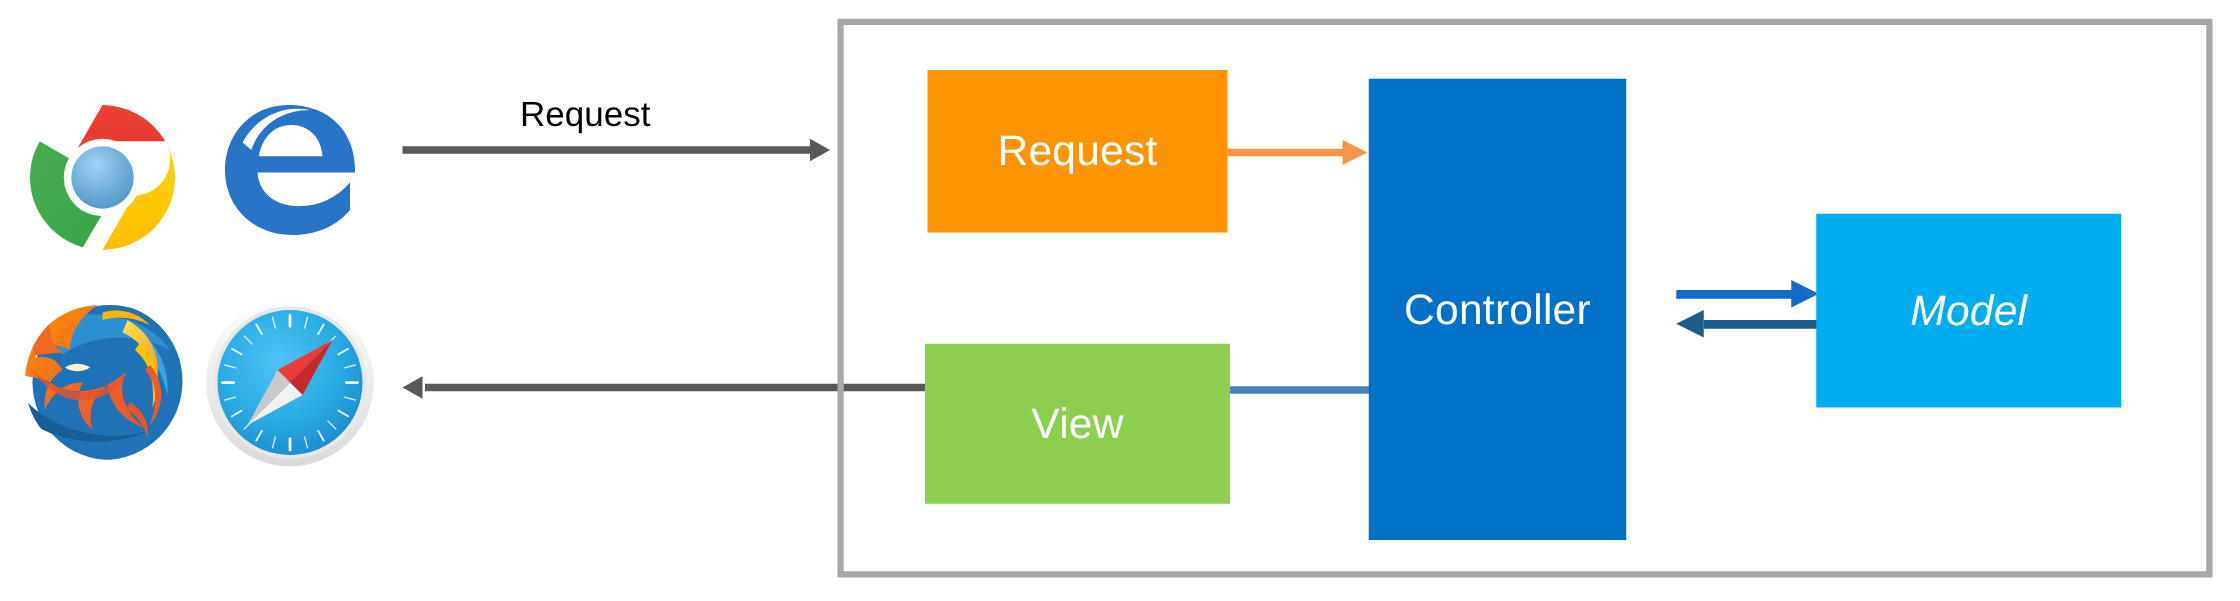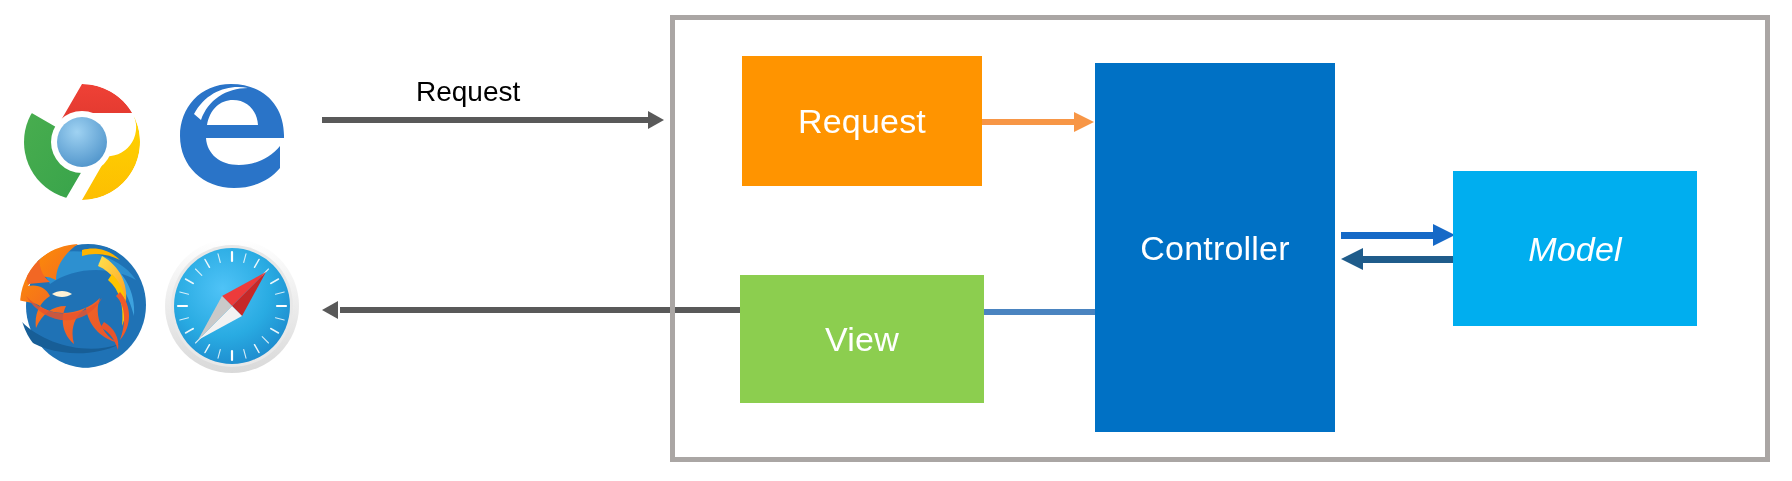--- a/index.html
+++ b/index.html
@@ -25,21 +25,21 @@
     display:flex; align-items:center; justify-content:center;
     color:#ffffff;
     font-size:34px;
     font-weight:400;
     letter-spacing:0.2px;
     line-height:1;
     white-space:nowrap;
   }
   .box-routing    { left:742px;  top:56px;  width:240px; height:130px; background:#FF9400; }
   .box-view       { left:740px;  top:275px; width:244px; height:128px; background:#8CCE4F; }
-  .box-controller { left:1095px; top:63px;  width:240px; height:369px; background:#0071C5; }
+  .box-controller { left:1095px; top:63px;  width:206px; height:369px; background:#0071C5; }
   .box-model      { left:1453px; top:171px; width:244px; height:155px; background:#00AEEF;font-style:italic; }
 
   
   .arrow { position:absolute; }
   .arrow-line { position:absolute; }
   .arrow-head { position:absolute; width:0; height:0; }
 
   
   .req-line  { left:322px; top:117px; width:330px; height:6px; background:#595959; }
   .req-head  {

